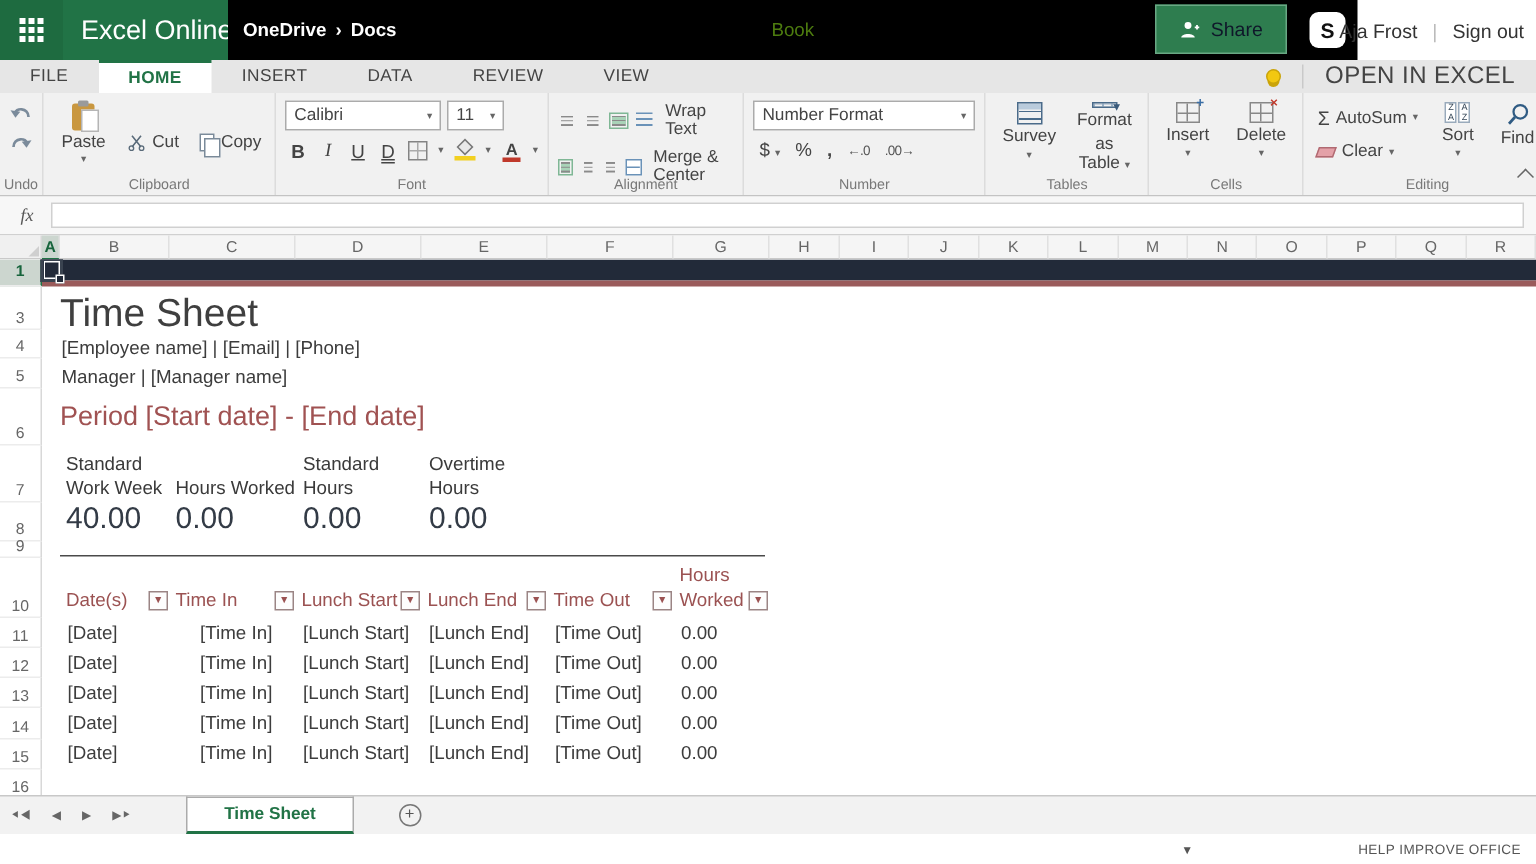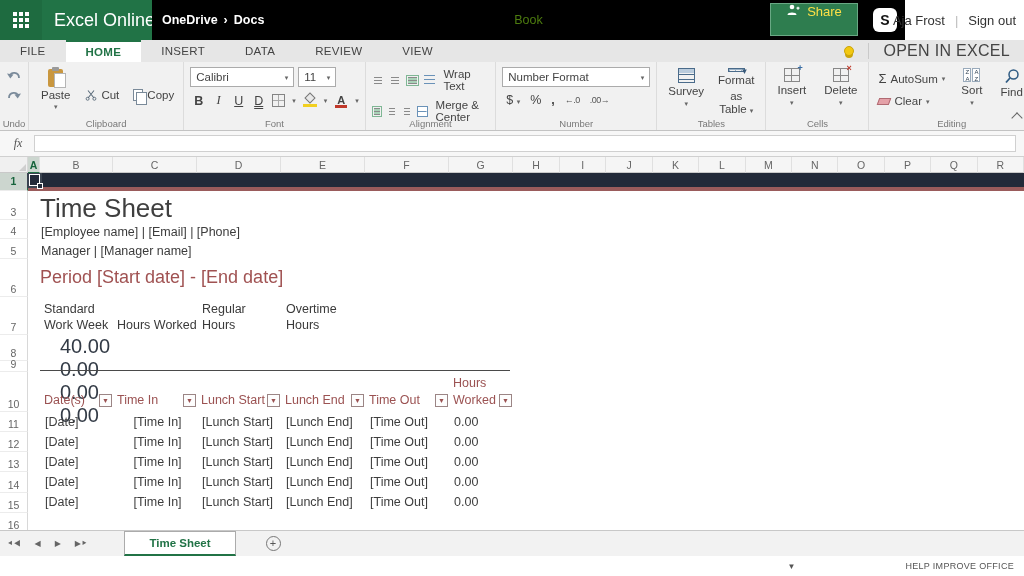--- a/index.html
+++ b/index.html
@@ -13,21 +13,21 @@
   .grid9 { display:grid; grid-template-columns:repeat(3,4px); grid-template-rows:repeat(3,4px); gap:2px; }
   .grid9 span { background:#fff; width:4px; height:4px; }
   #brand { position:absolute; left:42px; top:0; width:110px; height:40px; background:#217346;
     color:#fff; font-size:18px; font-weight:300; display:flex; align-items:center; padding-left:12px; white-space:nowrap; }
   #blackbar { position:absolute; left:152px; top:0; width:753px; height:40px; background:#000; }
   #crumb { position:absolute; left:10px; top:0; height:40px; display:flex; align-items:center; gap:6px;
     color:#fff; font-size:12.5px; font-weight:bold; }
   #doctitle { position:absolute; left:0; right:0; top:0; height:40px; display:flex; align-items:center;
     justify-content:center; color:#4d7c0f; font-size:12.5px; }
   #sharebtn { position:absolute; right:47px; top:3px; width:88px; height:33px; background:#2e7d4f;
-    border:1px solid #69a884; color:#fde047; font-size:13px; display:flex; align-items:flex-start;
+    border:1px solid #69a884; color:#0f172a; font-size:13px; display:flex; align-items:center;
     justify-content:center; gap:7px; cursor:pointer; }
   #skypebtn { position:absolute; right:8px; top:8px; width:24px; height:24px; background:#fff;
     border-radius:6px; color:#111; font-weight:bold; font-size:14px; display:flex;
     align-items:center; justify-content:center; cursor:pointer; }
   #account { position:absolute; right:8px; top:0; height:40px; display:flex; align-items:center;
     gap:10px; font-size:13px; color:#333; }
   #account .sep { color:#bbb; }
 
   
   #menubar { position:absolute; top:40px; left:0; width:1024px; height:22px; background:#e6e6e6;
@@ -150,21 +150,21 @@
   #title   { position:absolute; left:40px; top:20px; font-size:26px; color:#3f3f3f; }
   #empline { position:absolute; left:41px; top:52px; font-size:12.5px; color:#3c3c3c; }
   #mgrline { position:absolute; left:41px; top:71px; font-size:12.5px; color:#3c3c3c; }
   #period  { position:absolute; left:40px; top:94px; font-size:18px; color:#a05252; }
 
   #sumhead { position:absolute; left:40px; top:127px; height:33px; display:flex; align-items:flex-end; }
   .shc { display:flex; flex-direction:column; justify-content:flex-end; font-size:12.5px; color:#3a3a3a;
     line-height:16px; padding-left:4px; }
   .shc:nth-of-type(1){ width:73px; } .shc:nth-of-type(2){ width:85px; }
   .shc:nth-of-type(3){ width:84px; } .shc:nth-of-type(4){ width:84px; }
-  #sumvals { position:absolute; left:56px; top:162px; display:flex;flex-direction:column; }
+  #sumvals { position:absolute; left:40px; top:162px; display:flex; }
   .svc { font-size:20px; color:#333b46; padding-left:4px; }
   .svc:nth-of-type(1){ width:73px; } .svc:nth-of-type(2){ width:85px; }
   .svc:nth-of-type(3){ width:84px; } .svc:nth-of-type(4){ width:84px; }
 
   #rule { position:absolute; left:40px; top:197px; width:470px; border-top:1px solid #4a4a4a; }
 
   #thead { position:absolute; left:40px; top:201px; height:37px; display:flex; align-items:flex-end; }
   .thc { display:flex; flex-direction:column; justify-content:flex-end; font-size:12.5px; color:#9b5252;
     line-height:17px; padding:0 1px 2px 4px; }
   .thc:nth-of-type(1){ width:73px; } .thc:nth-of-type(2){ width:84px;margin-top:13px; } .thc:nth-of-type(3){ width:84px; }
@@ -605,21 +605,21 @@
         <span>Work Week</span>
       </div>
 
       <div class="shc">
         <span></span>
         <span>Hours Worked</span>
       </div>
 
       <div class="shc">
         <span></span>
-        <span>Regular Hours</span>
+        <span>Standard Hours</span>
       </div>
 
       <div class="shc">
         <span>Overtime</span>
         <span>Hours</span>
       </div>
     </div>
   <div id="sumvals">
 
       <div class="svc"><span>40.00</span></div>

